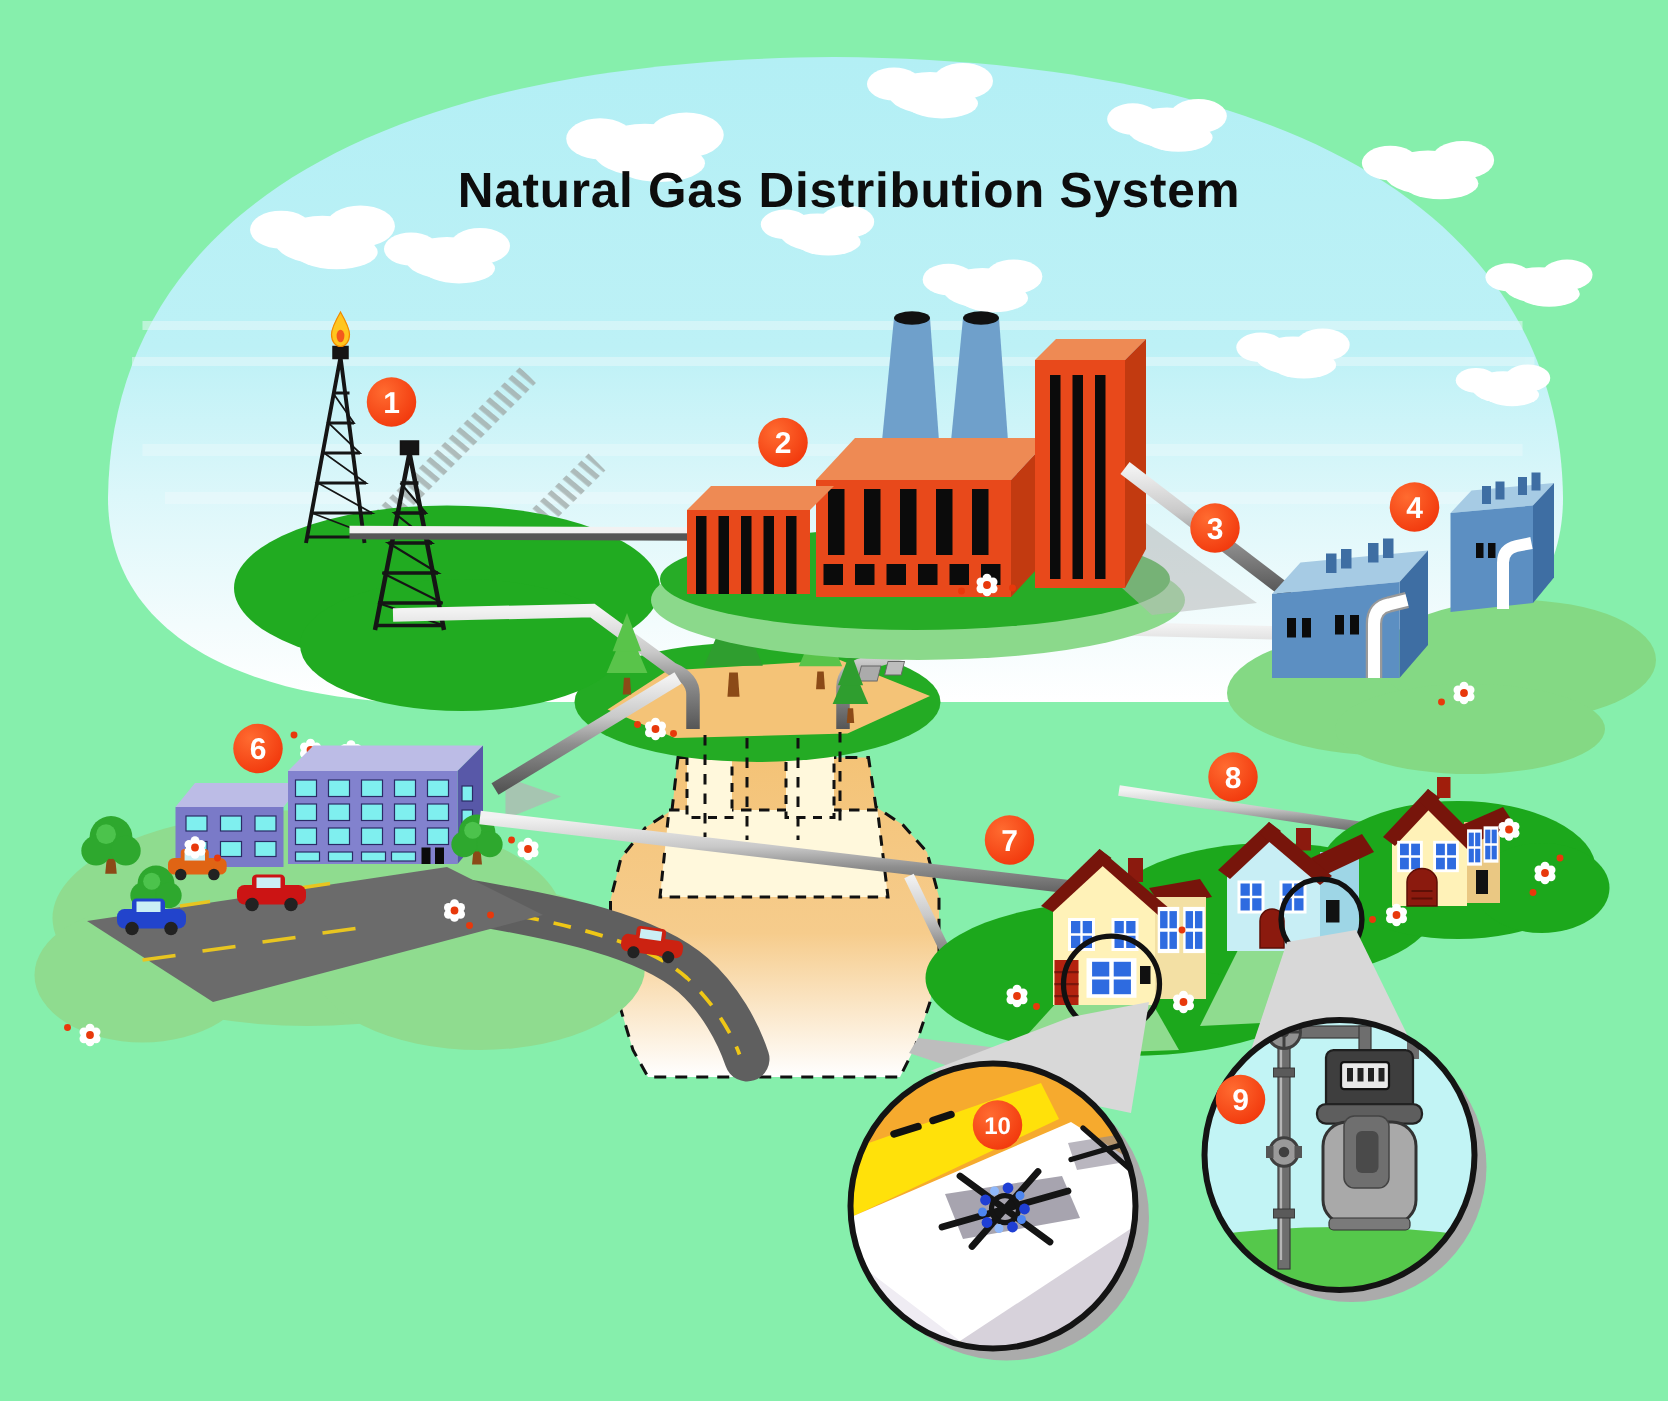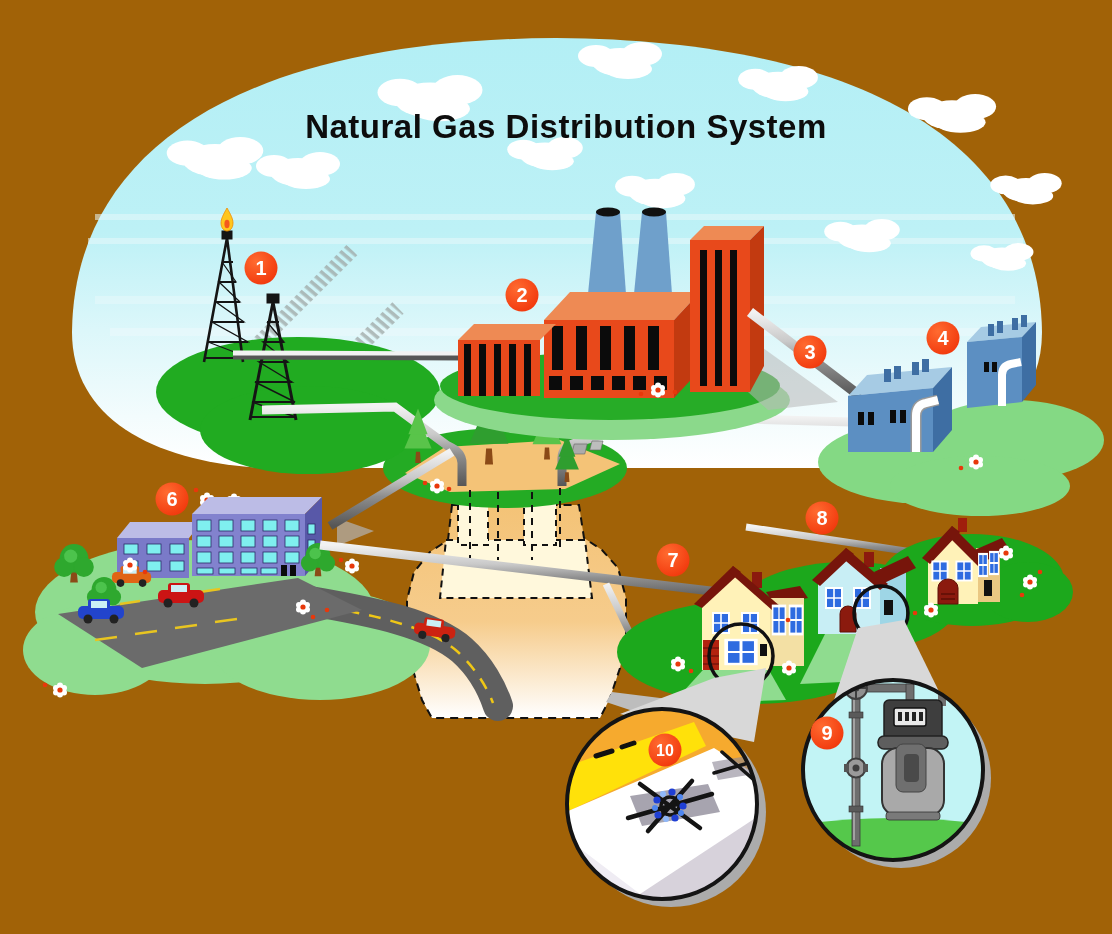--- a/index.html
+++ b/index.html
@@ -1,16 +1,16 @@
 <!DOCTYPE html>
 <html><head>
 <meta charset="utf-8">
 <style>
   html,body{margin:0;padding:0;background:#ffffff;}
-  .stage{position:relative;width:1112px;height:934px;background:#a16207;overflow:hidden;
+  .stage{position:relative;width:1112px;height:934px;background:#86efac;overflow:hidden;
          font-family:"Liberation Sans","DejaVu Sans",sans-serif;}
   svg{position:absolute;left:0;top:0;}
   text{font-family:"Liberation Sans","DejaVu Sans",sans-serif;}
   .title-text{font-weight:bold;font-size:33px;letter-spacing:.5px;fill:#0d0d0d;}
   .marker-num{font-weight:bold;fill:#ffffff;text-anchor:middle;}
 </style>
 </head>
 <body>
 
 <div class="stage">

